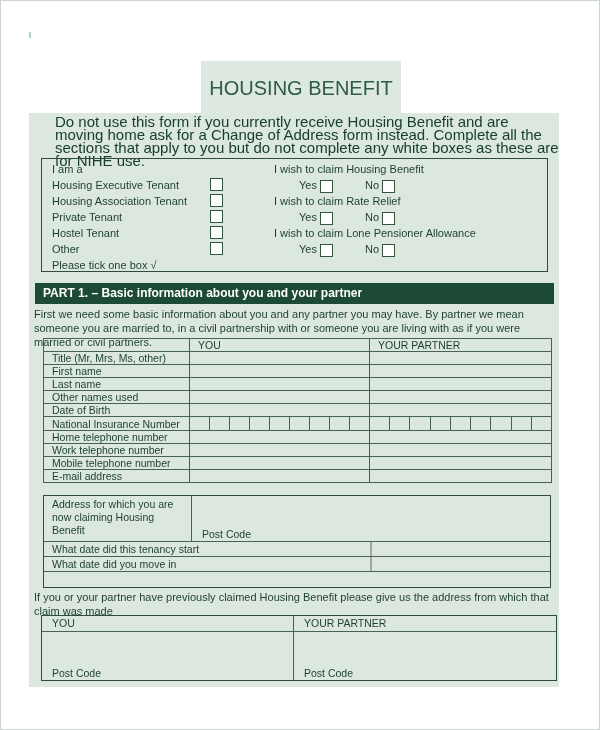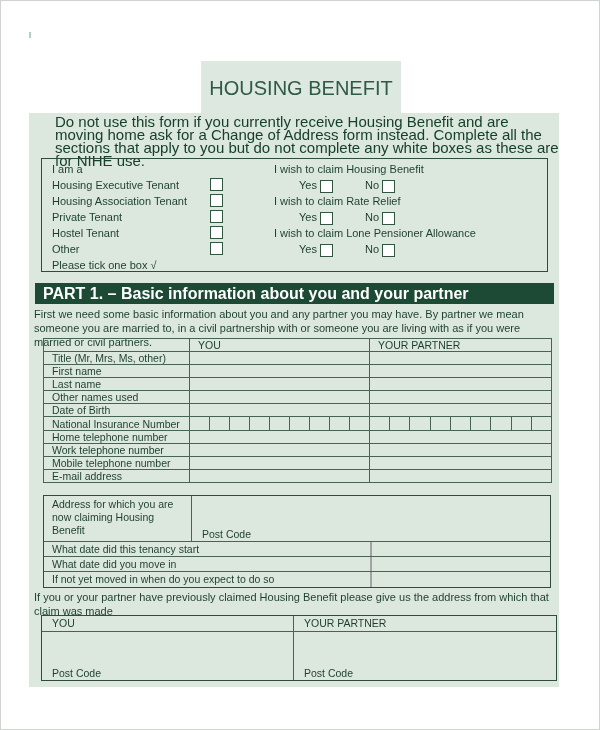--- a/index.html
+++ b/index.html
@@ -35,21 +35,21 @@
     display:inline-block; width:13px; height:13px; background:#ffffff;
     border:1px solid #33543f; vertical-align:middle;
   }
   .tb-row .opt-cb { position:absolute; left:158px; top:1px; }
   .yesno { padding-left:25px; }
   .yesno .no-group { margin-left:32px; }
   .yesno .yn-lbl { margin-right:3px; }
   
   .part-bar {
     position:absolute; left:6px; top:170px; width:519px; height:21px;
-    background:#1d4a34; color:#ffffff; font-weight:bold; font-size:16px;
+    background:#1d4a34; color:#ffffff; font-weight:bold; font-size:12px;
     line-height:21px; padding-left:8px;
   }
   .intro, .intro2 {
     position:absolute; left:5px; width:522px; font-size:11px; line-height:14px; color:#1c3f2c;
   }
   .intro { top:194px; }
   .intro2 { top:477px; }
   
   .main-table {
     position:absolute; left:14px; top:225px; width:508px;
@@ -232,21 +232,20 @@
 
     <div class="addr-row">
           <div class="ar-label">What date did this tenancy start</div>
           <div class="ar-value"></div>
         </div>
         <div class="addr-row">
           <div class="ar-label">What date did you move in</div>
           <div class="ar-value"></div>
         </div>
         <div class="addr-row">
-          <div class="ar-label">If not yet moved in when do you expect to do so</div>
           <div class="ar-value"></div>
         </div>
       </div>
 
     <p class="intro2">If you or your partner have previously claimed Housing Benefit please give us the address from which that claim was made</p>
 
     <div class="prev-table">
       <div class="prev-head">
         <div class="ph-you">YOU</div>
         <div class="ph-partner">YOUR PARTNER</div>

